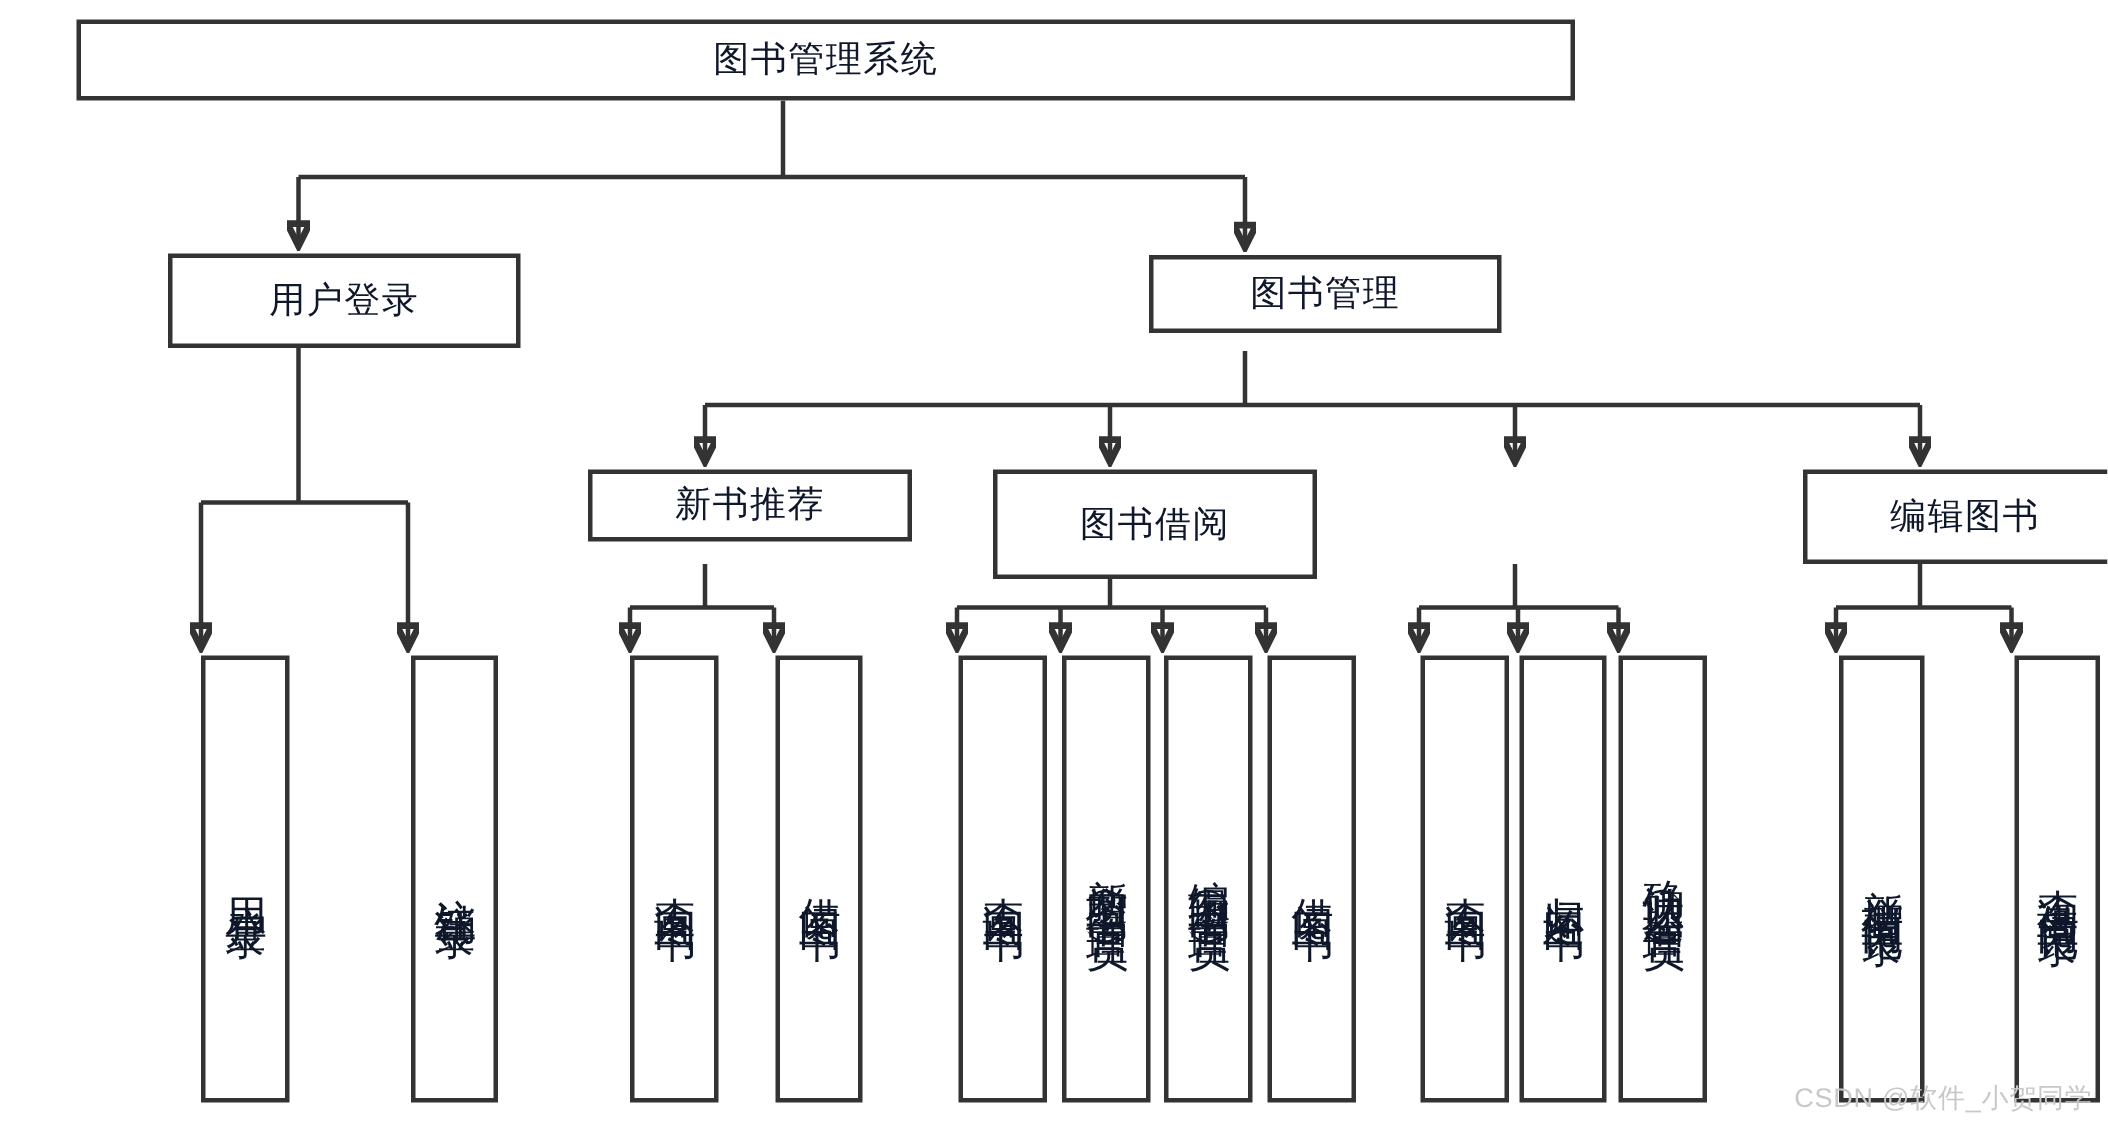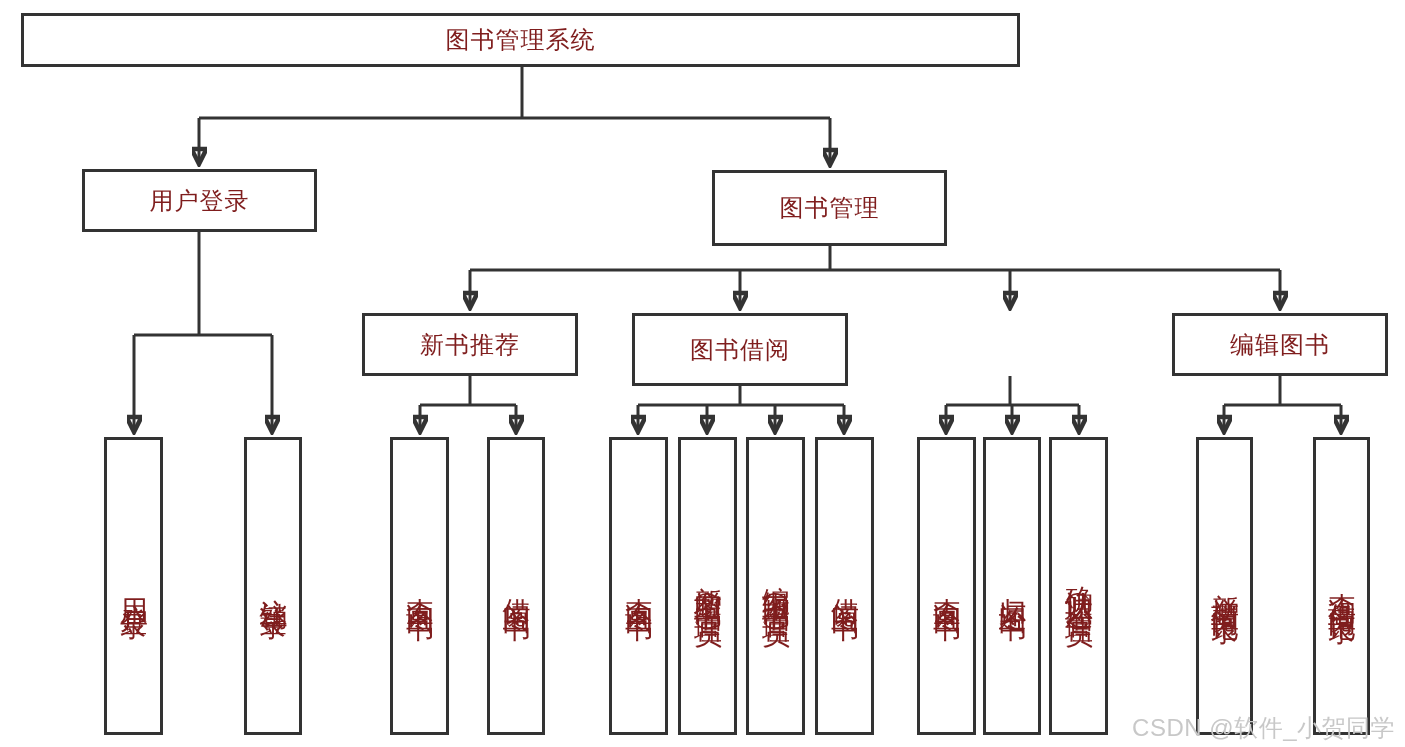--- a/index.html
+++ b/index.html
@@ -14,39 +14,40 @@
   .connectors{position:absolute;left:0;top:0;width:1405px;height:747px;}
   .connectors path{stroke:#333333;stroke-width:3;fill:none;}
   .box{
     position:absolute;
     box-sizing:border-box;
     border:3px solid #333333;
     background:#ffffff;
     display:flex;
     align-items:center;
     justify-content:center;
-    color:#7f1d1d;
+    color:#0f172a;
+    margin-left:30px;
   }
   .box.h{
     font-size:24px;
     letter-spacing:1px;
     line-height:1;
   }
   .box.v{
     writing-mode:vertical-rl;
     text-orientation:mixed;
     font-size:28px;
     letter-spacing:5px;
     line-height:1;
   }
   .watermark{
     position:absolute;
     right:10px;
     bottom:3px;
-    font-size:24px;
+    font-size:18px;
     letter-spacing:0.5px;
     color:#c8c8c8;
     z-index:5;
     white-space:nowrap;
     margin-left:29px;
   }
 </style>
 </head>
 <body>
 
@@ -96,23 +97,23 @@
 
     <path d="M1280,376 V405"></path>
     <path d="M1224,405 H1341"></path>
     <path d="M1224,405 V432" marker-end="url(#arw)"></path>
     <path d="M1341,405 V432" marker-end="url(#arw)"></path>
   </svg>
 
   <div class="box h" style="left:21px;top:13px;width:999px;height:54px">图书管理系统</div>
 
   <div class="box h" style="left:82px;top:169px;width:235px;height:63px">用户登录</div>
-  <div class="box h" style="left:712px;top:170px;width:235px;height:76px">图书管理</div>
+  <div class="box h" style="left:736px;top:170px;width:235px;height:52px">图书管理</div>
 
-  <div class="box h" style="left:362px;top:313px;width:216px;height:63px">新书推荐</div>
+  <div class="box h" style="left:362px;top:313px;width:216px;height:48px">新书推荐</div>
   <div class="box h" style="left:632px;top:313px;width:216px;height:73px">图书借阅</div>
   <div class="box h" style="left:1172px;top:313px;width:216px;height:63px">编辑图书</div>
 
   <div class="box v" style="left:104px;top:437px;width:59px;height:298px">用户登录</div>
   <div class="box v" style="left:244px;top:437px;width:58px;height:298px">注销登录</div>
 
   <div class="box v" style="left:390px;top:437px;width:59px;height:298px">查询图书</div>
   <div class="box v" style="left:487px;top:437px;width:58px;height:298px">借阅图书</div>
 
   <div class="box v" style="left:609px;top:437px;width:59px;height:298px">查询图书</div>

